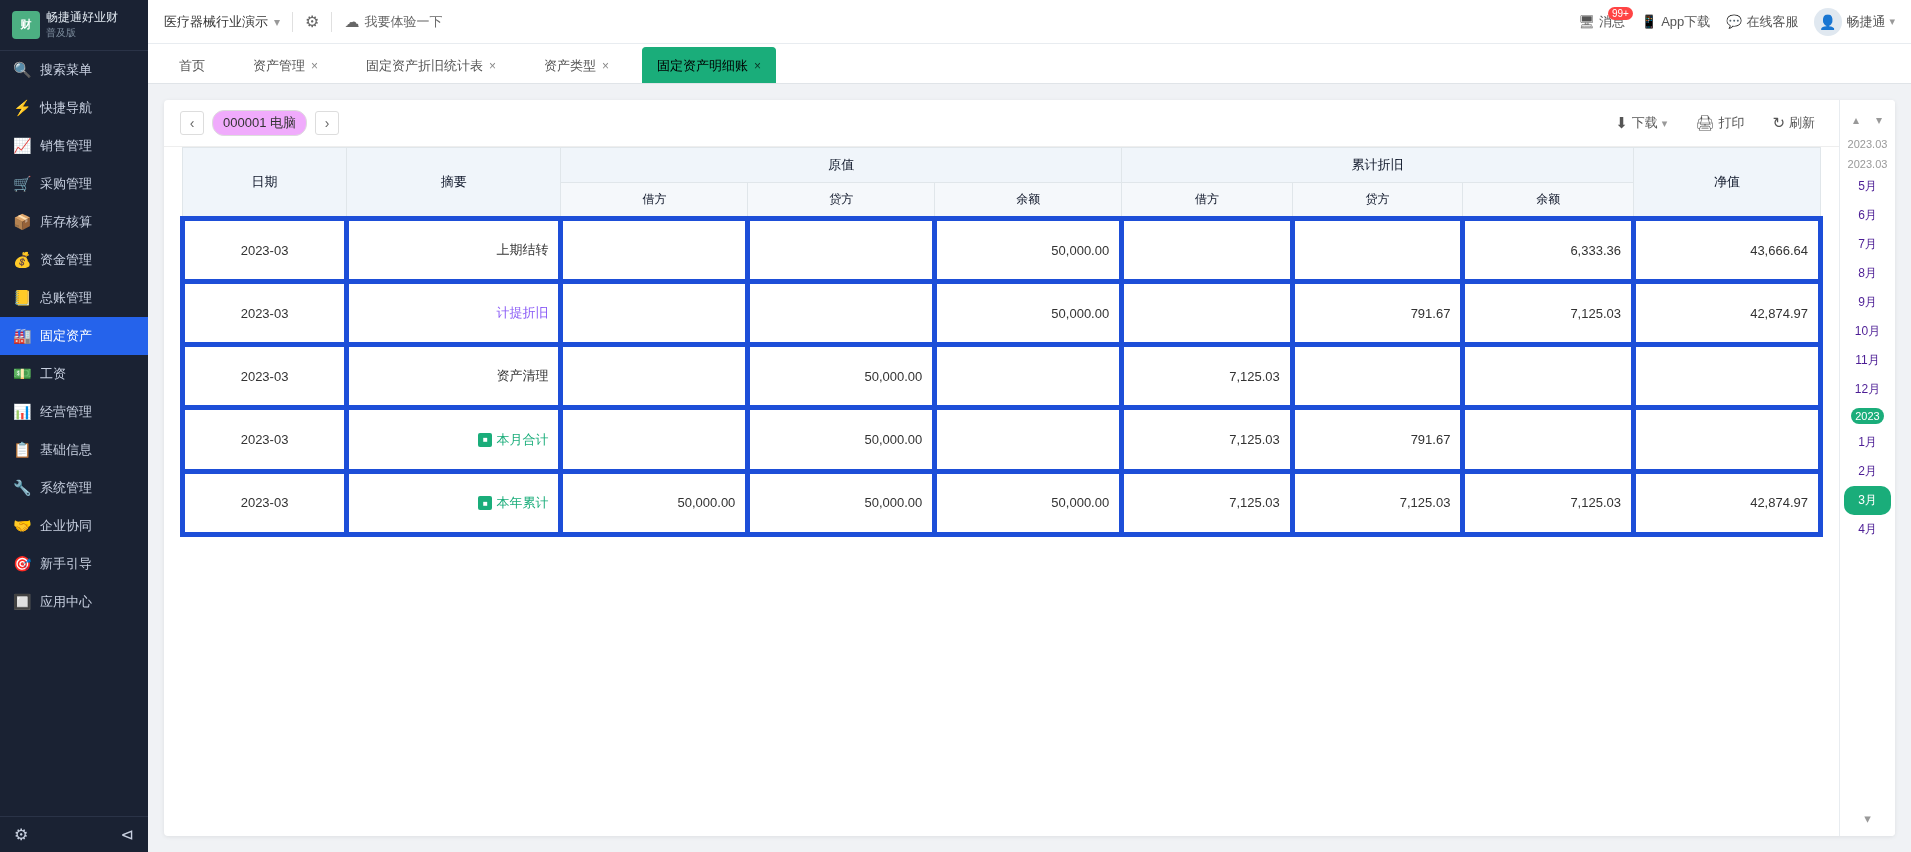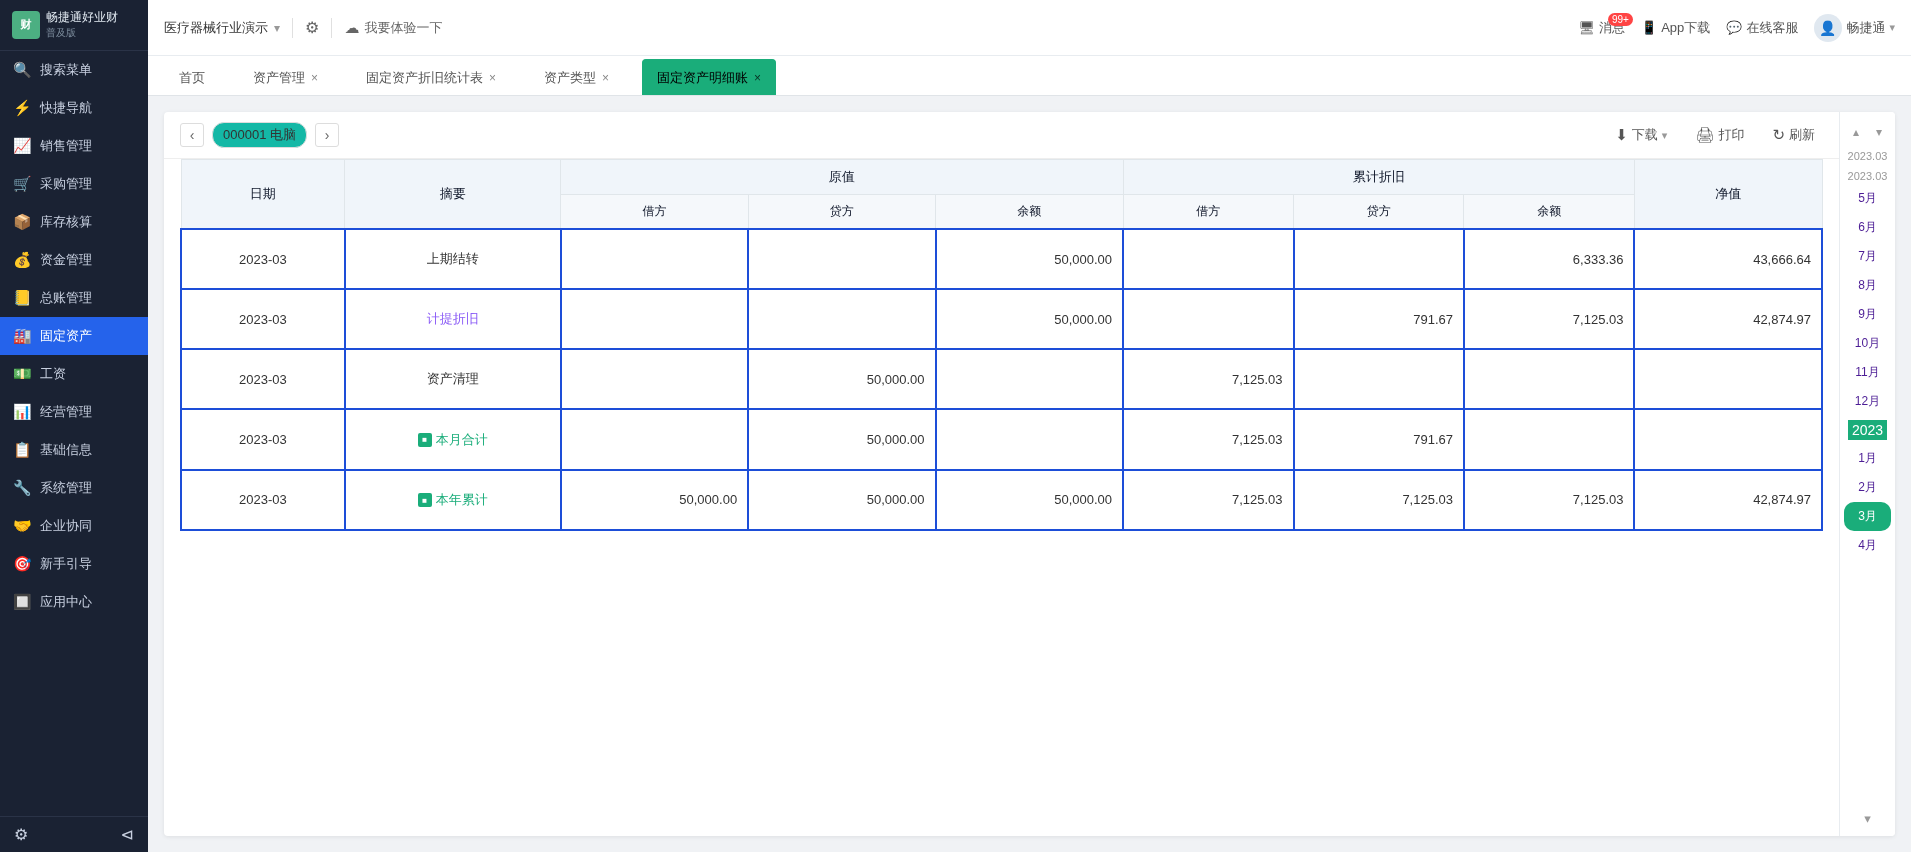--- a/index.html
+++ b/index.html
@@ -65,21 +65,21 @@
       flex: 1;
       display: flex;
       flex-direction: column;
       overflow: hidden;
       background: #f0f2f5;
     }
 
     
     .topbar {
       background: white;
-      height: 56px;
+      height: 44px;
       display: flex;
       align-items: center;
       padding: 0 16px;
       border-bottom: 1px solid #e8ecf0;
       gap: 12px;
     }
     .topbar-company {
       display: flex;
       align-items: center;
       gap: 6px;
@@ -207,21 +207,21 @@
       cursor: pointer;
       color: #666;
       font-size: 14px;
     }
     .asset-code {
       border: 1px solid #ddd;
       border-radius: 12px;
       padding: 3px 10px;
       font-size: 13px;
       color: #333;
-      background: #14b8a6;
+      background: #f0abfc;
     }
     .asset-nav-right {
       margin-left: auto;
       display: flex;
       align-items: center;
       gap: 12px;
     }
     .action-btn {
       display: flex;
       align-items: center;
@@ -241,27 +241,27 @@
     }
     .data-table thead tr th {
       background: #f0f5fa;
       border: 1px solid #e0e6ea;
       padding: 8px 10px;
       text-align: center;
       color: #0f172a;
       font-weight: 500;
     }
     .data-table tbody tr td {
-      border: 2px solid #1d4ed8;
+      border: 5px solid #1d4ed8;
       padding: 20px 10px;
       text-align: right;
       color: #333;
     }
     .data-table tbody tr td:first-child { text-align: center; }
-    .data-table tbody tr td:nth-child(2) { text-align: center; }
+    .data-table tbody tr td:nth-child(2) { text-align: right; }
     .month-tag {
       display: inline-flex;
       align-items: center;
       gap: 4px;
       color: #1aad7a;
       font-size: 13px;
     }
     .month-tag-icon {
       width: 14px;
       height: 14px;
@@ -308,23 +308,23 @@
     }
     .timeline-item.active-month {
       background: #1aad7a;
       color: white;
       border-radius: 10px;
       margin: 0 4px;
     }
     .timeline-year-badge {
       background: #1aad7a;
       color: white;
-      font-size: 14px;
+      font-size: 11px;
       padding: 2px 4px;
-      border-radius: 0;
+      border-radius: 8px;
       display: inline-block;
     }
     .timeline-nav-btn {
       width: 20px;
       height: 20px;
       display: flex;
       align-items: center;
       justify-content: center;
       cursor: pointer;
       color: #999;

